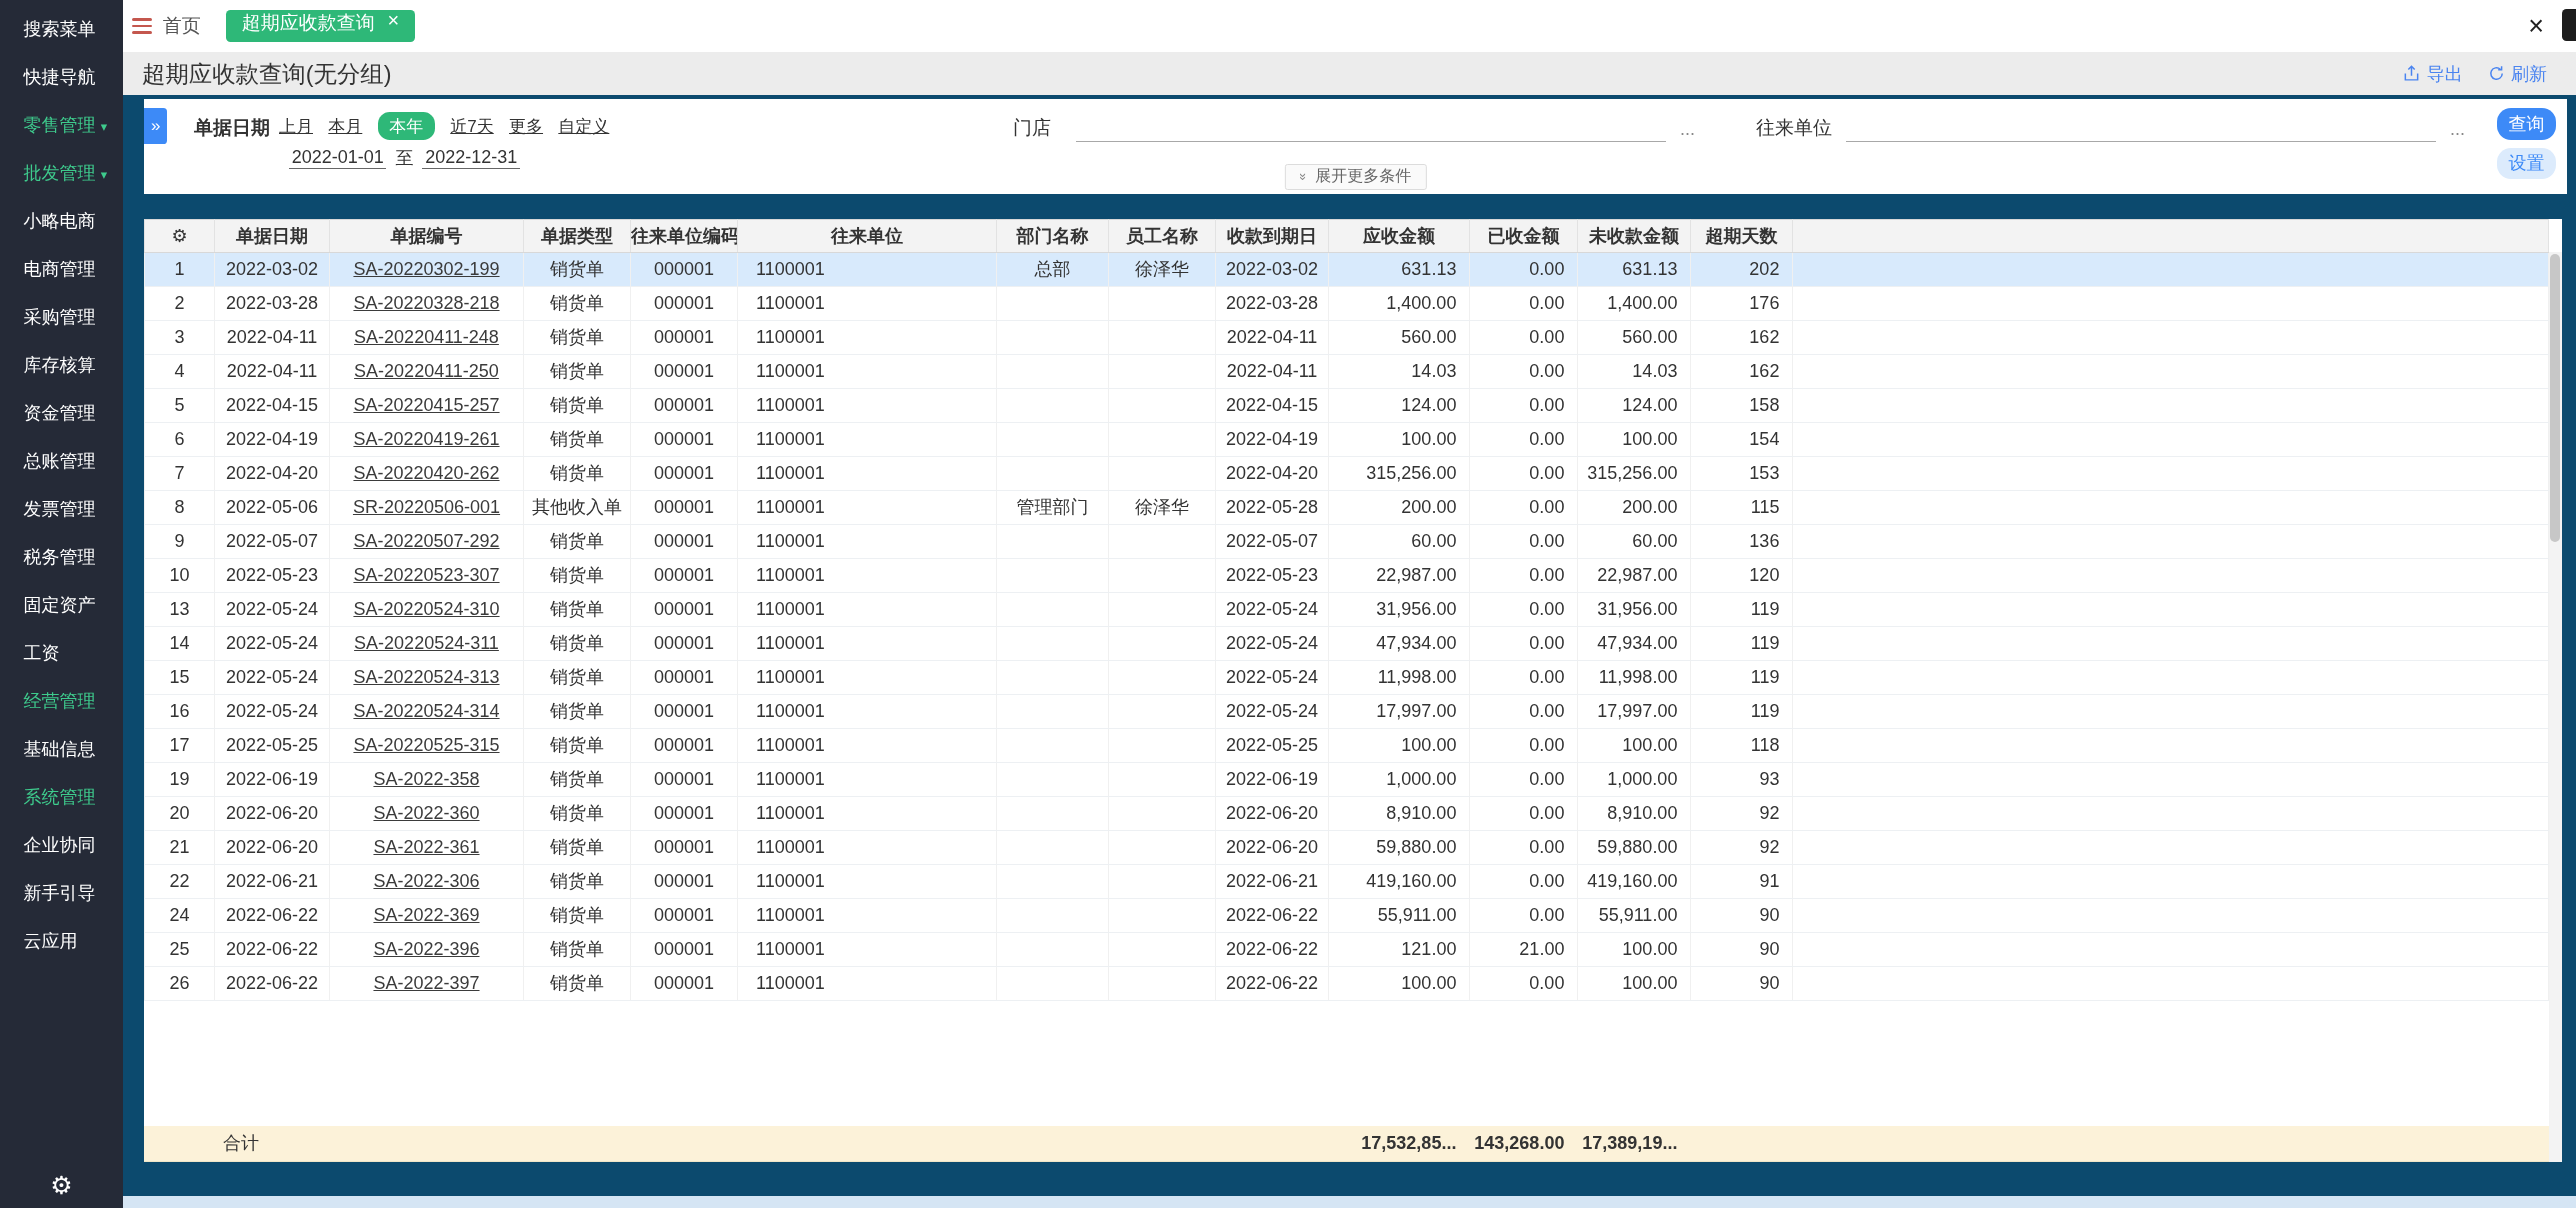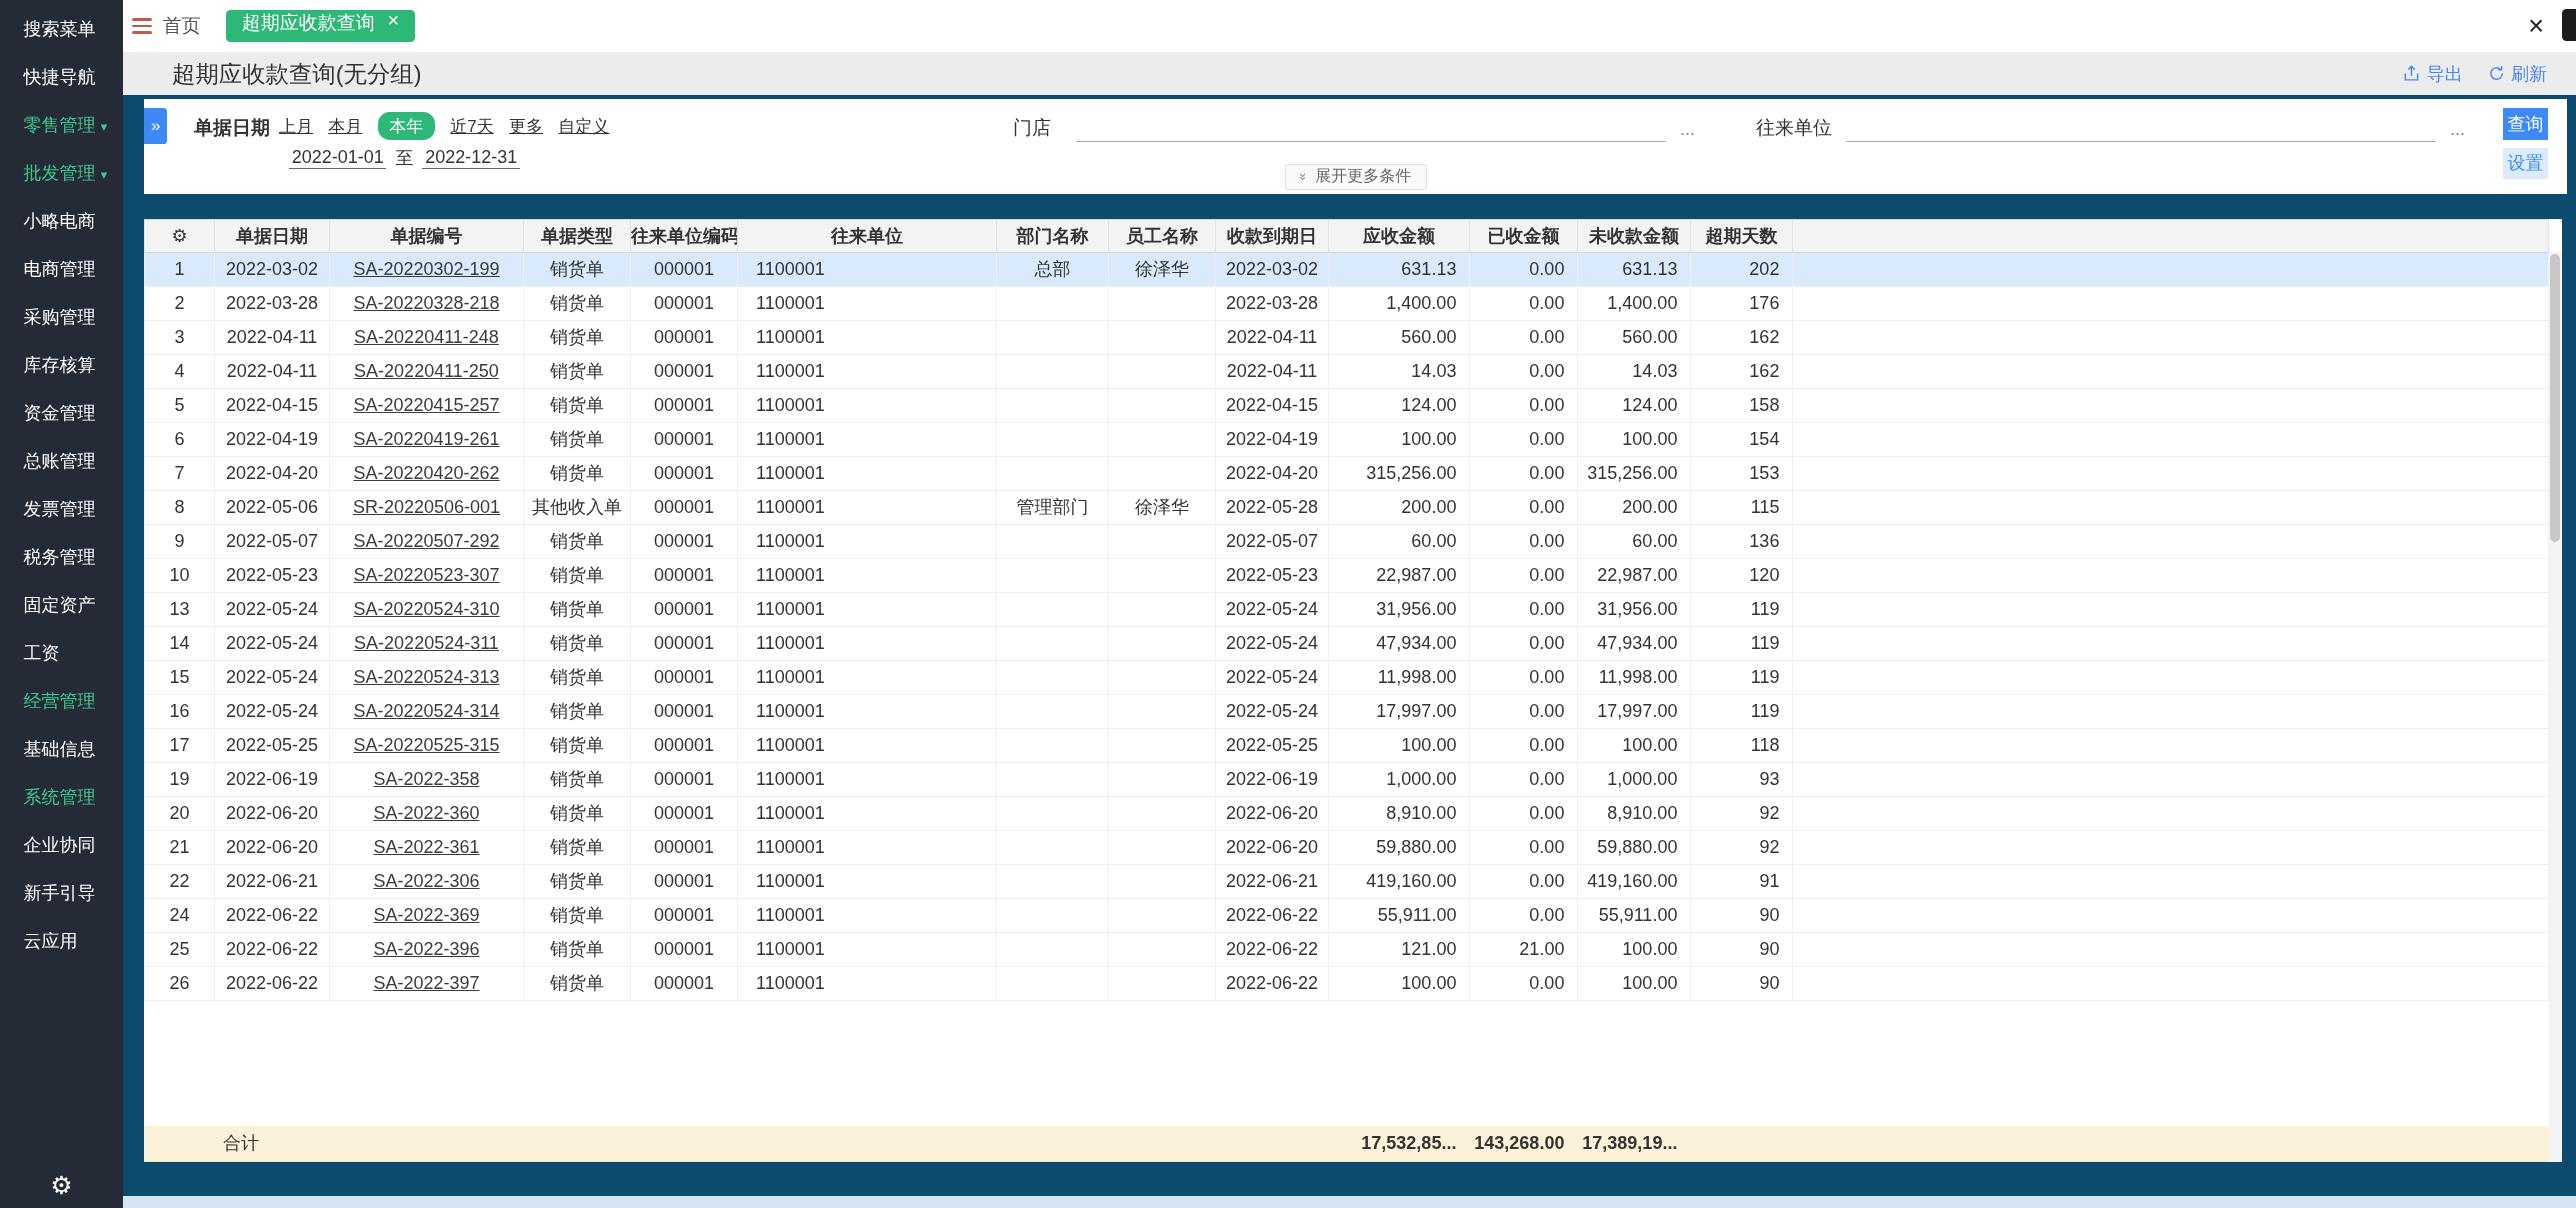--- a/index.html
+++ b/index.html
@@ -21,21 +21,21 @@
   .tabbar{height:52px;background:#ffffff;display:flex;align-items:center;position:relative;flex-shrink:0}
   .menu-icon{width:20px;height:15.3px;margin-left:9px;display:flex;flex-direction:column;justify-content:space-between;cursor:pointer}
   .menu-icon i{height:2.7px;background:#c4574e;border-radius:1.8px;display:block}
   .tab-home{font-size:19px;color:#555;margin-left:10.8px;cursor:pointer;white-space:nowrap}
   .tab-active{margin-left:25px;height:32px;background:#2eb878;border-radius:4.5px;color:#fff;display:flex;align-items:flex-start;padding:0 16px;font-size:19px;gap:12.6px;cursor:pointer;white-space:nowrap}
   .tab-close{font-size:20px;line-height:1;cursor:pointer}
   .tabbar-x{position:absolute;right:32px;top:10.8px;font-size:27px;color:#222;cursor:pointer}
   .tabbar-corner{position:absolute;right:0;top:9px;width:14.4px;height:32px;background:#1d1d1d;border-radius:4.5px 0 0 4.5px}
 
   .titlebar{height:43px;background:#ececec;display:flex;align-items:center;flex-shrink:0;position:relative}
-  .page-title{margin-left:49px;font-size:23.4px;color:#333;font-weight:500;white-space:nowrap}
+  .page-title{margin-left:19px;font-size:23.4px;color:#333;font-weight:500;white-space:nowrap}
   .tb-actions{position:absolute;right:29px;display:flex;gap:25px;align-items:center}
   .tb-action{color:#4a84f0;font-size:18px;display:flex;align-items:center;gap:6.3px;cursor:pointer;white-space:nowrap}
 
   .content{flex:1;padding:3.6px 9px 0 21px;position:relative;overflow:hidden}
 
   
   .filter-panel{position:relative;width:2423px;height:95px;background:#ffffff}
   .expand-btn{position:absolute;left:0;top:9px;width:23.4px;height:36px;background:#3d8af7;color:#fff;font-size:17px;display:flex;align-items:center;justify-content:center;border-radius:0 3.6px 3.6px 0;cursor:pointer}
   .f-label{font-weight:bold;font-size:19px;color:#333;white-space:nowrap}
   .date-label{position:absolute;left:50px;top:16px}
@@ -46,21 +46,21 @@
   .dr{border-bottom:0.9px solid #666;padding:0 2.7px;cursor:pointer}
   .plain-label{position:absolute;font-size:19px;color:#333;white-space:nowrap}
   .store-label{left:869px;top:16px}
   .partner-label{left:1612px;top:16px}
   .u-input{position:absolute;top:18px;height:25px;border-bottom:0.9px solid #a8a8a8;cursor:text}
   .store-input{left:932px;width:590px}
   .partner-input{left:1702px;width:590px}
   .picker{position:absolute;top:20px;font-size:18px;color:#888;cursor:pointer}
   .store-picker{left:1536px}
   .partner-picker{left:2306px}
-  .btn{position:absolute;right:19px;width:45px;height:32px;font-size:18px;border:none;border-radius:0;cursor:pointer;white-space:nowrap}
+  .btn{position:absolute;right:11px;width:59px;height:32px;font-size:18px;border:none;border-radius:14px;cursor:pointer;white-space:nowrap}
   .query-btn{top:9px;background:#3d8af7;color:#fff}
   .settings-btn{top:49px;height:31px;background:#dcebfc;color:#3d8af7}
   .expand-more{position:absolute;left:50%;transform:translateX(-50%);top:65px;height:26px;padding:0 14.4px;background:#fafafa;border:0.9px solid #dcdcdc;border-radius:2.7px;font-size:16px;color:#666;display:flex;align-items:center;gap:8px;cursor:pointer;white-space:nowrap}
   .chev-down{display:inline-block;transform:rotate(90deg);font-size:13.5px;color:#888;line-height:1}
 
   
   .table-wrap{position:relative;width:2418px;margin-top:25px}
   .grid-clip{height:907px;overflow:hidden;background:#fff}
   table.grid,table.total-table{border-collapse:collapse;table-layout:fixed;width:2405px;background:#fff}
   .grid th{height:33px;background:#f3f3f3;font-size:18px;font-weight:bold;color:#333;border:0.9px solid #e2e2e2;border-top:0.9px solid #d8d8d8;border-bottom:0.9px solid #d8d8d8;white-space:nowrap;overflow:hidden;cursor:pointer}

